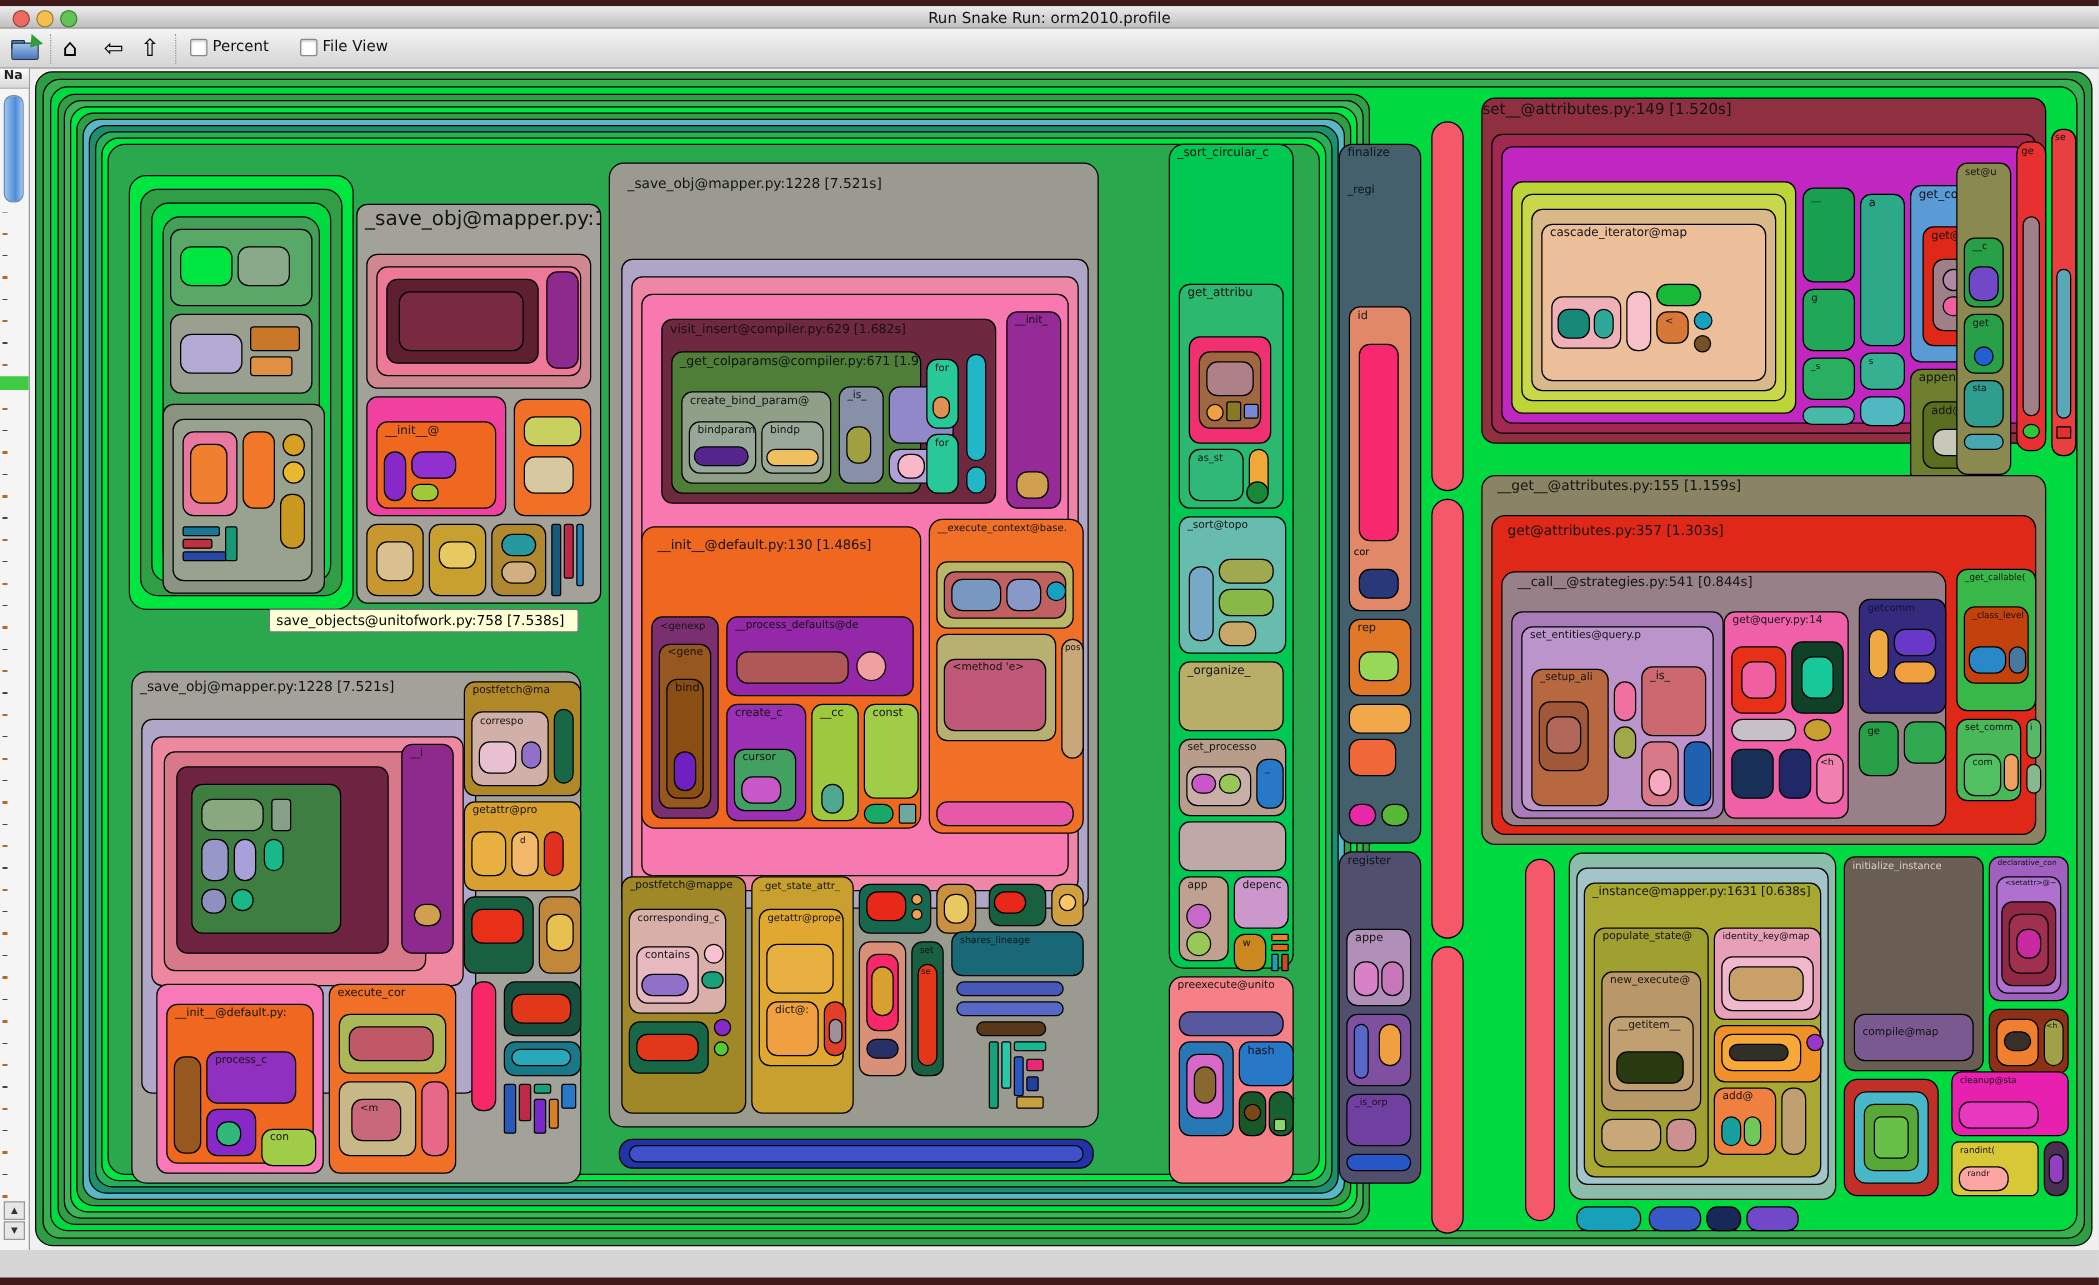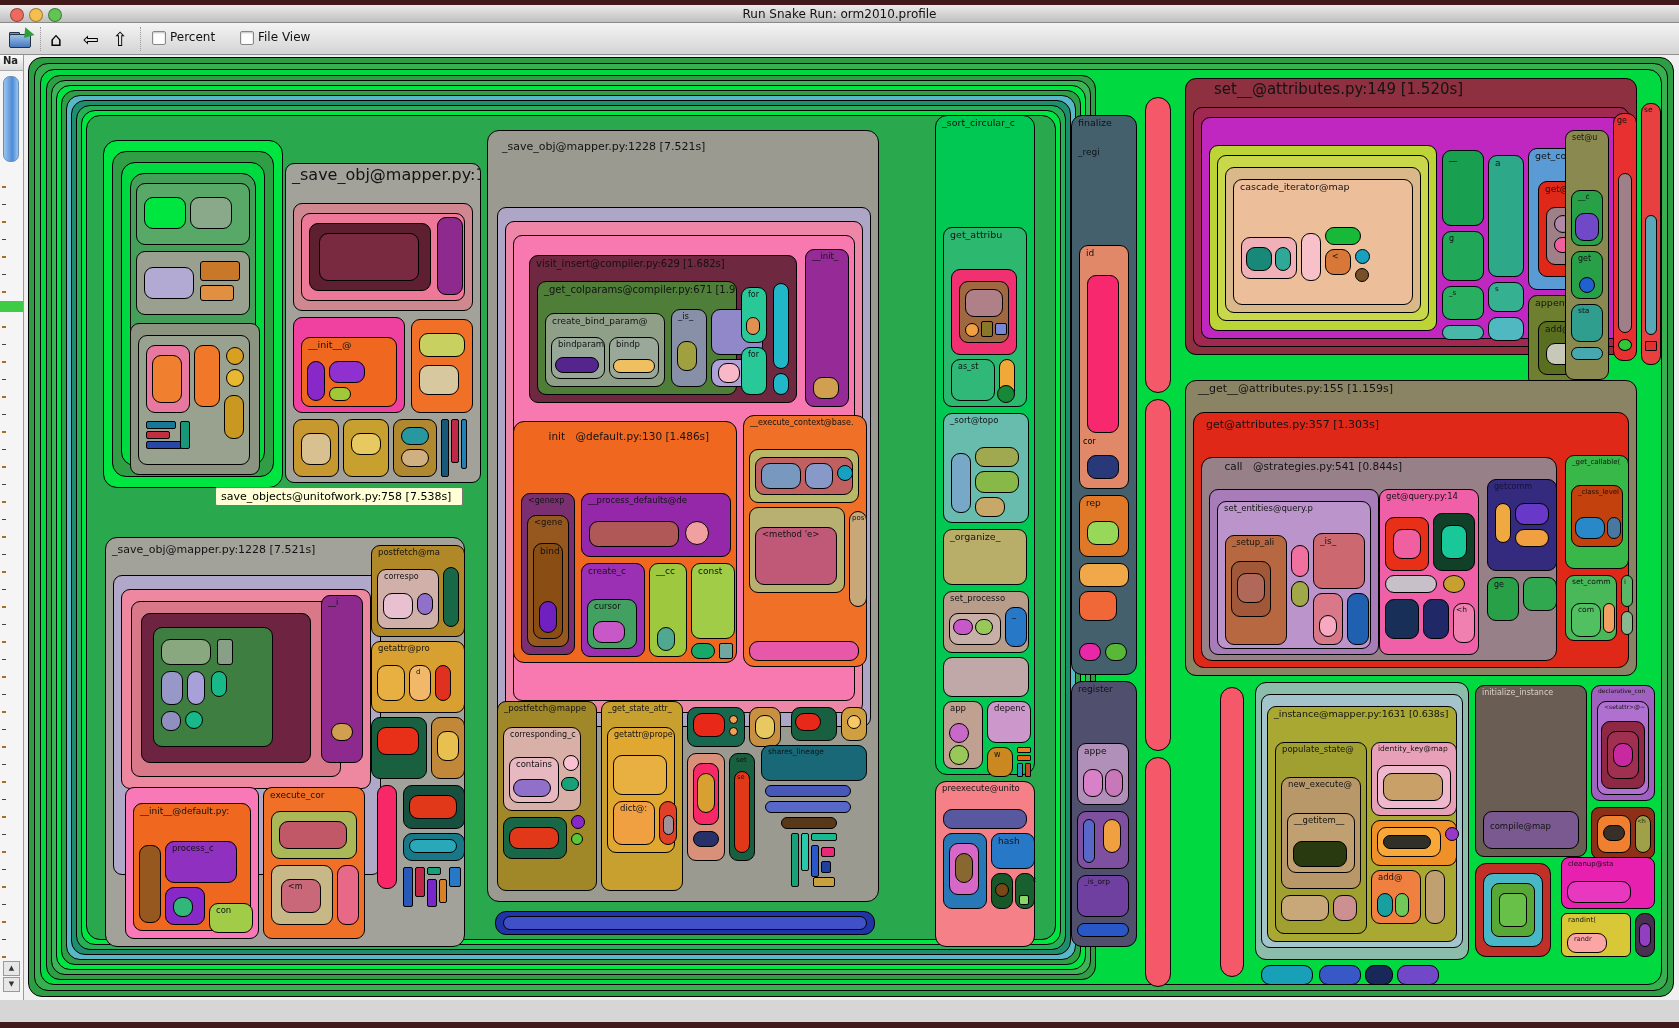--- a/index.html
+++ b/index.html
@@ -273,21 +273,21 @@
     <div class="b" style="left:717px;top:292px;width:26px;height:48px;background:#28c898">
         <span class="lb" style="font-size:8px">for</span>
       </div>
     <div class="b" style="left:749px;top:228px;width:16px;height:86px;background:#20b8c8"></div>
     <div class="b" style="left:749px;top:318px;width:16px;height:22px;background:#20b8c8"></div>
     <div class="b" style="left:781px;top:194px;width:44px;height:158px;background:#962a96">
         <span class="lb" style="font-size:8.5px">__init_</span>
       </div>
     <div class="b" style="left:789px;top:322px;width:26px;height:22px;background:#d0a050"></div>
     <div class="b" style="left:489px;top:366px;width:224px;height:242px;background:#f06820;border-radius:11px">
-        <span class="lb" style="font-size:10.5px;padding:8px 0 0 24px">__init__@default.py:130 [1.486s]</span>
+        <span class="lb" style="font-size:10.5px;padding:8px 0 0 12px">__init__@default.py:130 [1.486s]</span>
       </div>
     <div class="b" style="left:497px;top:438px;width:54px;height:162px;background:#7a3070">
         <span class="lb" style="font-size:8px">&lt;genexp</span>
       </div>
     <div class="b" style="left:503px;top:460px;width:42px;height:132px;background:#96581e">
         <span class="lb" style="font-size:8.5px">&lt;gene</span>
       </div>
     <div class="b" style="left:509px;top:488px;width:30px;height:96px;background:#8a4e14">
         <span class="lb" style="font-size:9px">bind</span>
       </div>
@@ -498,21 +498,21 @@
         <span class="lb" style="font-size:7.5px">_is_orp</span>
       </div>
     <div class="b" style="left:1053px;top:868px;width:52px;height:14px;background:#2858c8"></div>
 
     <div class="b" style="left:1121px;top:42px;width:26px;height:296px;background:#f55868;border-radius:13px"></div>
     <div class="b" style="left:1121px;top:344px;width:26px;height:352px;background:#f55868;border-radius:13px"></div>
     <div class="b" style="left:1121px;top:702px;width:26px;height:230px;background:#f55868;border-radius:13px"></div>
     <div class="b" style="left:1196px;top:632px;width:24px;height:290px;background:#f55868;border-radius:12px"></div>
 
     <div class="b" style="left:1161px;top:23px;width:452px;height:277px;background:#8e3040;border-radius:11px">
-        <span class="lb" style="font-size:15px;padding-left:28px">set__@attributes.py:149 [1.520s]</span>
+        <span class="lb" style="font-size:12px;padding-left:0">set__@attributes.py:149 [1.520s]</span>
       </div>
     <div class="b" style="left:1169px;top:52px;width:436px;height:240px;background:#a12850"></div>
     <div class="b" style="left:1177px;top:62px;width:420px;height:222px;background:#c026c0"></div>
     <div class="b" style="left:1185px;top:90px;width:228px;height:186px;background:#bcd435"></div>
     <div class="b" style="left:1193px;top:100px;width:212px;height:166px;background:#c8d84a"></div>
     <div class="b" style="left:1201px;top:112px;width:196px;height:146px;background:#d9b98a"></div>
     <div class="b" style="left:1209px;top:124px;width:180px;height:126px;background:#edbe9a">
         <span class="lb" style="font-size:9.5px">cascade_iterator@map</span>
       </div>
     <div class="b" style="left:1217px;top:182px;width:56px;height:42px;background:#f0b0b8"></div>

